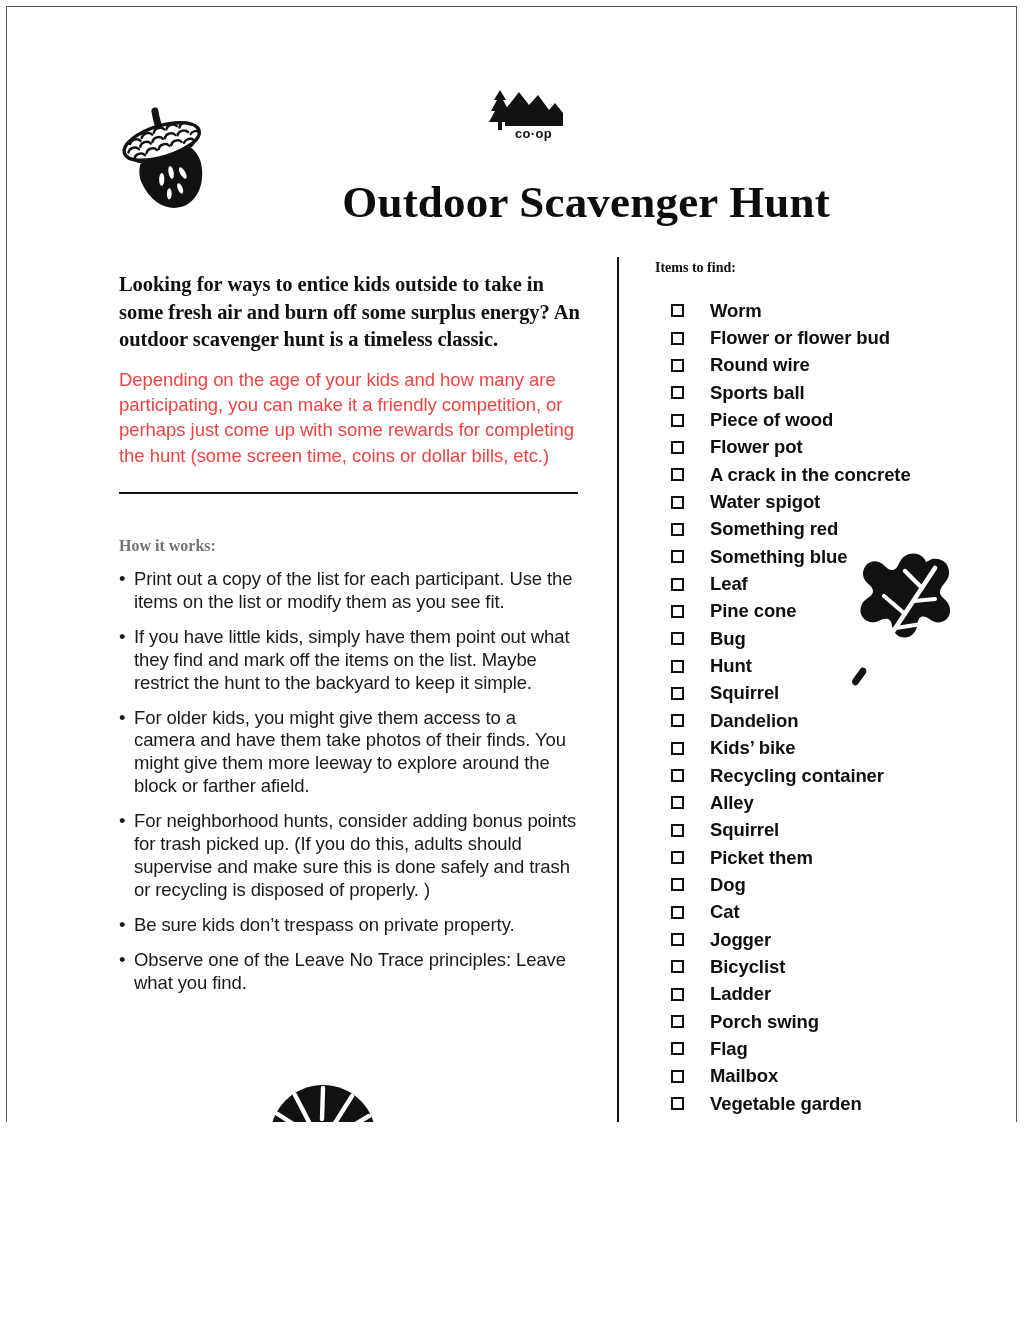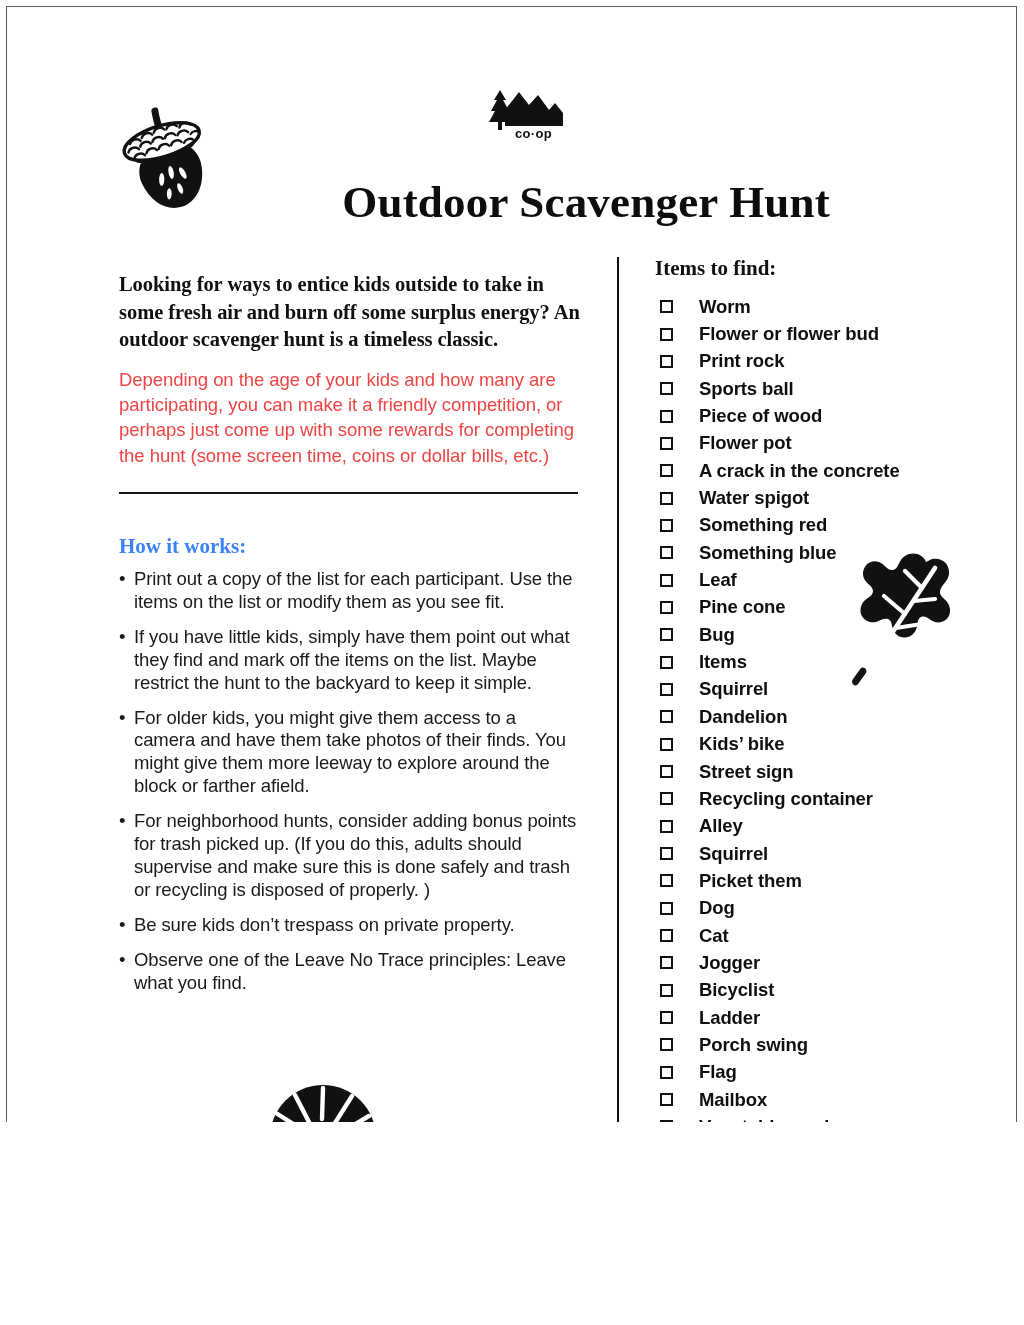--- a/index.html
+++ b/index.html
@@ -114,23 +114,23 @@
   .how-block {
     position: absolute;
     left: 119px;
     top: 533px;
     width: 462px;
   }
 
   .how-title {
     font-family: "Liberation Serif", serif;
     font-weight: bold;
-    font-size: 21px;
+    font-size: 16px;
     line-height: 26px;
-    color: #3b82f6;
+    color: #737373;
     margin: 0 0 9px 0;
   }
 
   .steps {
     list-style: none;
     margin: 0;
     padding: 0;
   }
 
   .step {
@@ -179,29 +179,29 @@
   .right-col {
     position: absolute;
     left: 655px;
     top: 255px;
     width: 310px;
   }
 
   .items-title {
     font-family: "Liberation Serif", serif;
     font-weight: bold;
-    font-size: 21px;
+    font-size: 14px;
     line-height: 26px;
     color: #101010;
     margin: 0 0 12px 0;
   }
 
   .check-list {
     list-style: none;
-    margin: 5px;
+    margin: 16px;
     padding: 0;
   }
 
   .check-row {
     display: flex;
     align-items: center;
     height: 27.35px;
   }
 
   .checkbox {
@@ -396,21 +396,21 @@
       <li class="check-row">
           <span class="checkbox"></span>
           <span class="check-label">Worm</span>
         </li>
       <li class="check-row">
           <span class="checkbox"></span>
           <span class="check-label">Flower or flower bud</span>
         </li>
       <li class="check-row">
           <span class="checkbox"></span>
-          <span class="check-label">Print rock</span>
+          <span class="check-label">Round wire</span>
         </li>
       <li class="check-row">
           <span class="checkbox"></span>
           <span class="check-label">Sports ball</span>
         </li>
       <li class="check-row">
           <span class="checkbox"></span>
           <span class="check-label">Piece of wood</span>
         </li>
       <li class="check-row">
@@ -440,37 +440,33 @@
       <li class="check-row">
           <span class="checkbox"></span>
           <span class="check-label">Pine cone</span>
         </li>
       <li class="check-row">
           <span class="checkbox"></span>
           <span class="check-label">Bug</span>
         </li>
       <li class="check-row">
           <span class="checkbox"></span>
-          <span class="check-label">Items</span>
+          <span class="check-label">Hunt</span>
         </li>
       <li class="check-row">
           <span class="checkbox"></span>
           <span class="check-label">Squirrel</span>
         </li>
       <li class="check-row">
           <span class="checkbox"></span>
           <span class="check-label">Dandelion</span>
         </li>
       <li class="check-row">
           <span class="checkbox"></span>
           <span class="check-label">Kids’ bike</span>
-        </li>
-      <li class="check-row">
-          <span class="checkbox"></span>
-          <span class="check-label">Street sign</span>
         </li>
       <li class="check-row">
           <span class="checkbox"></span>
           <span class="check-label">Recycling container</span>
         </li>
       <li class="check-row">
           <span class="checkbox"></span>
           <span class="check-label">Alley</span>
         </li>
       <li class="check-row">

